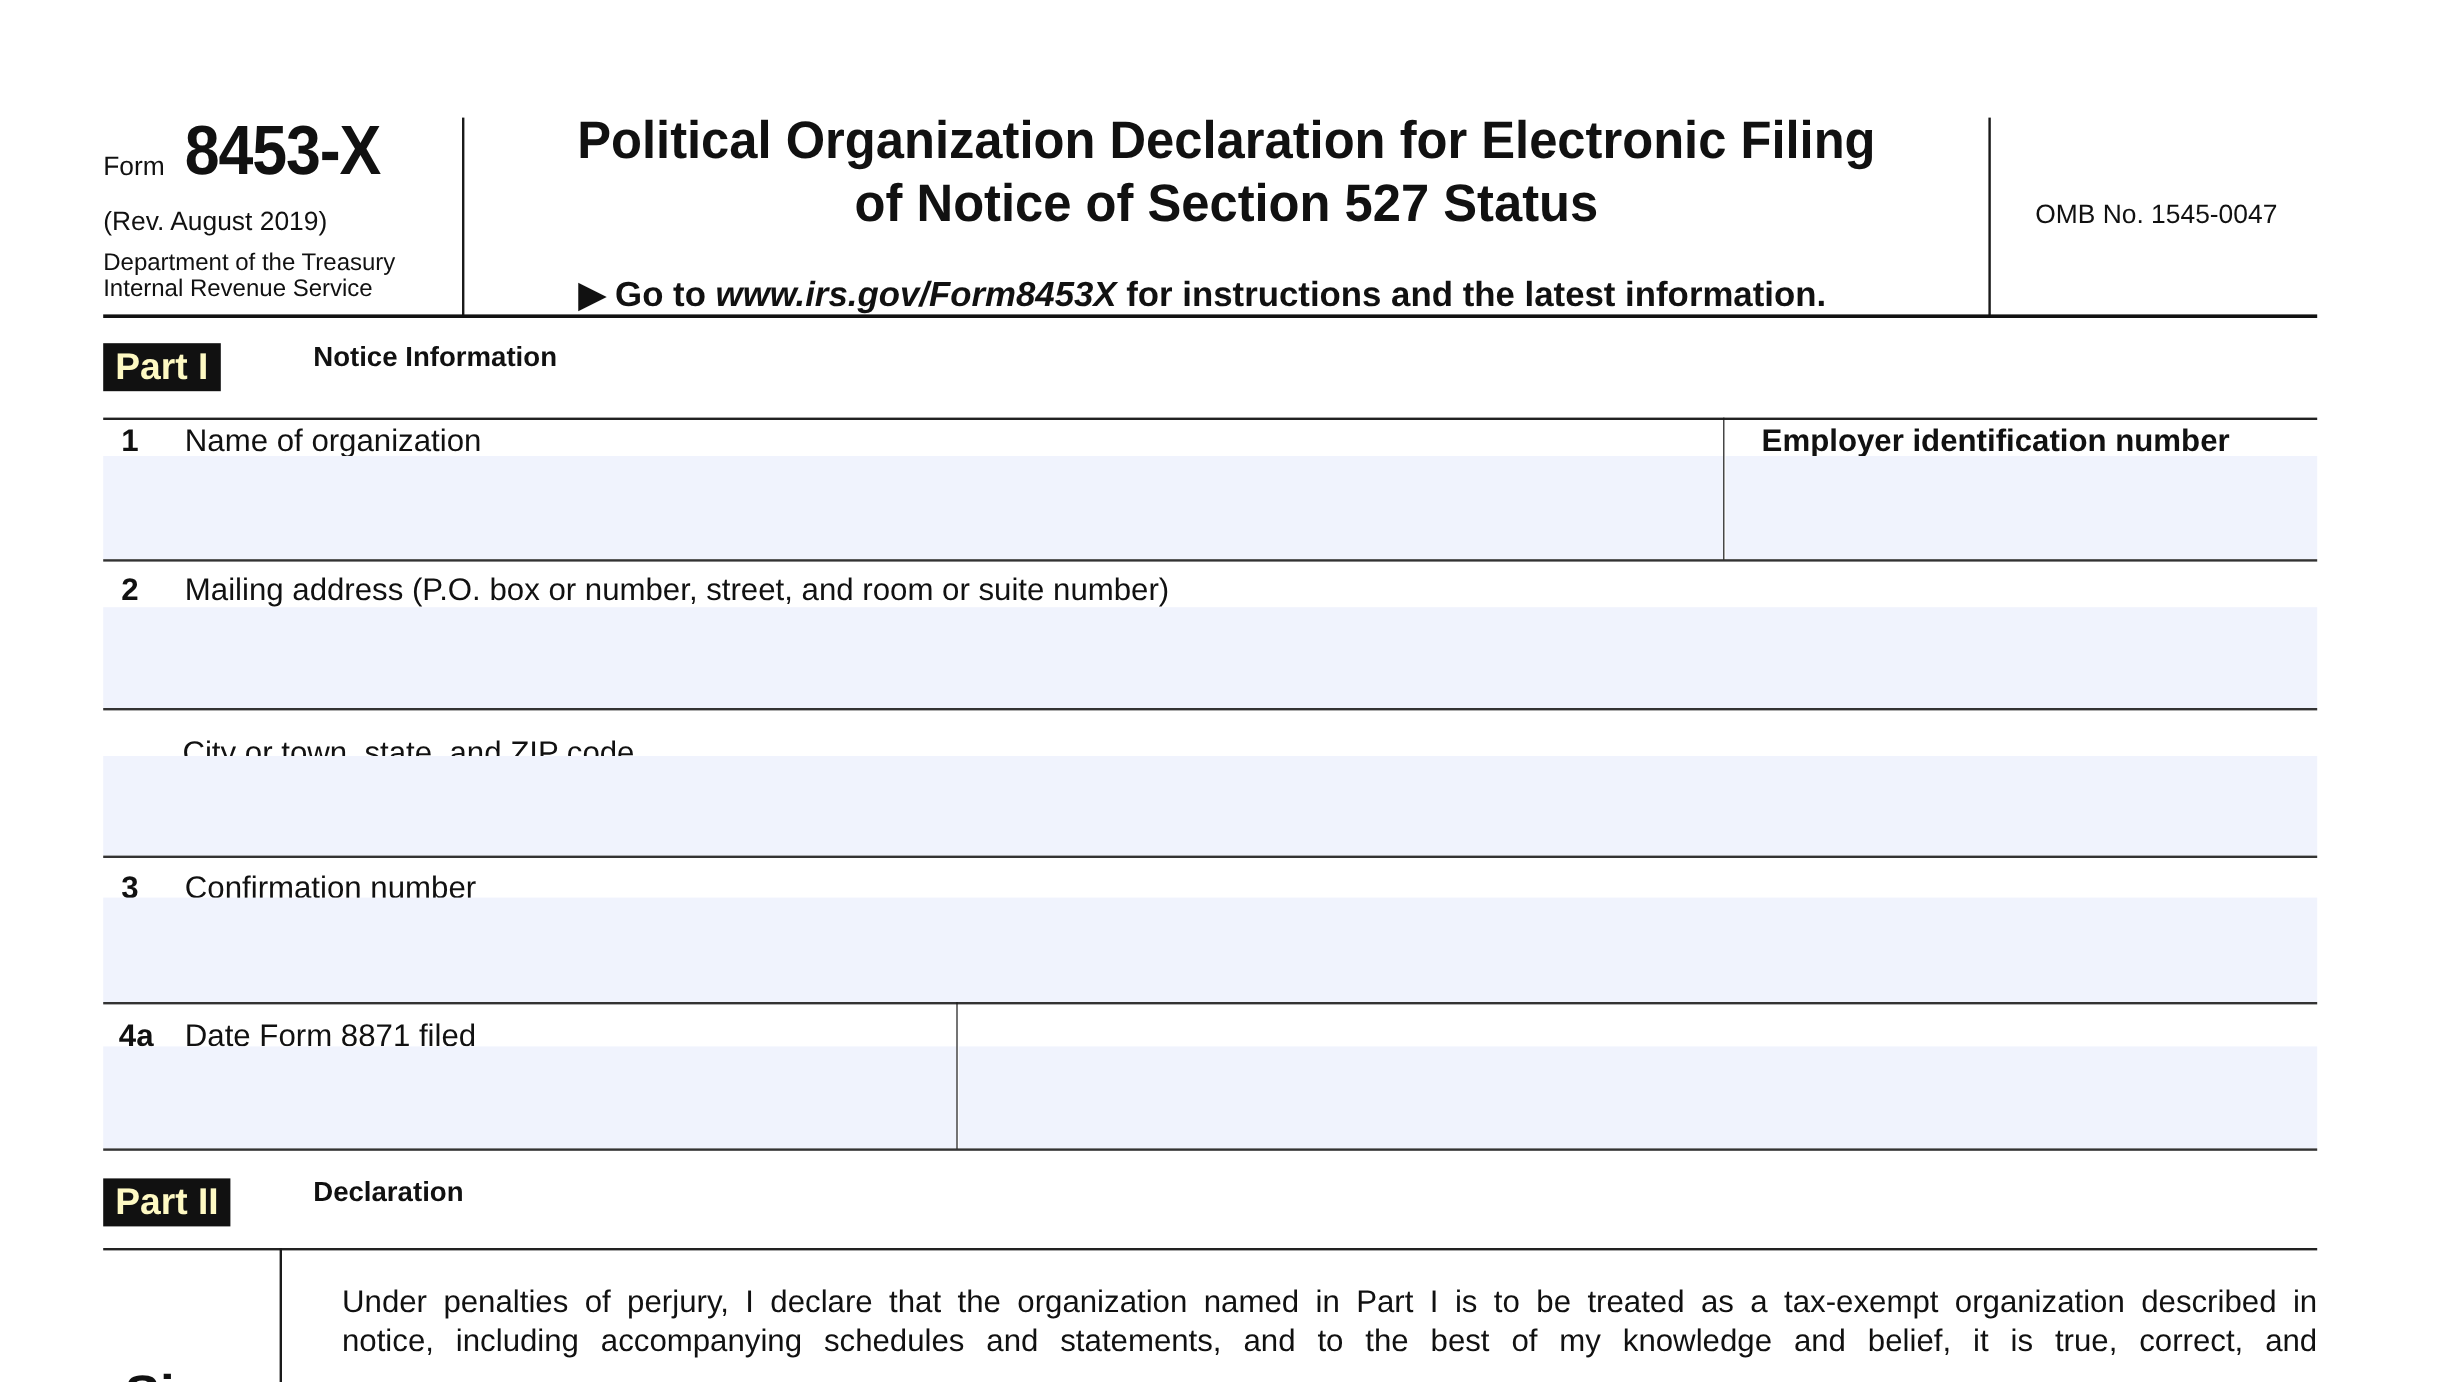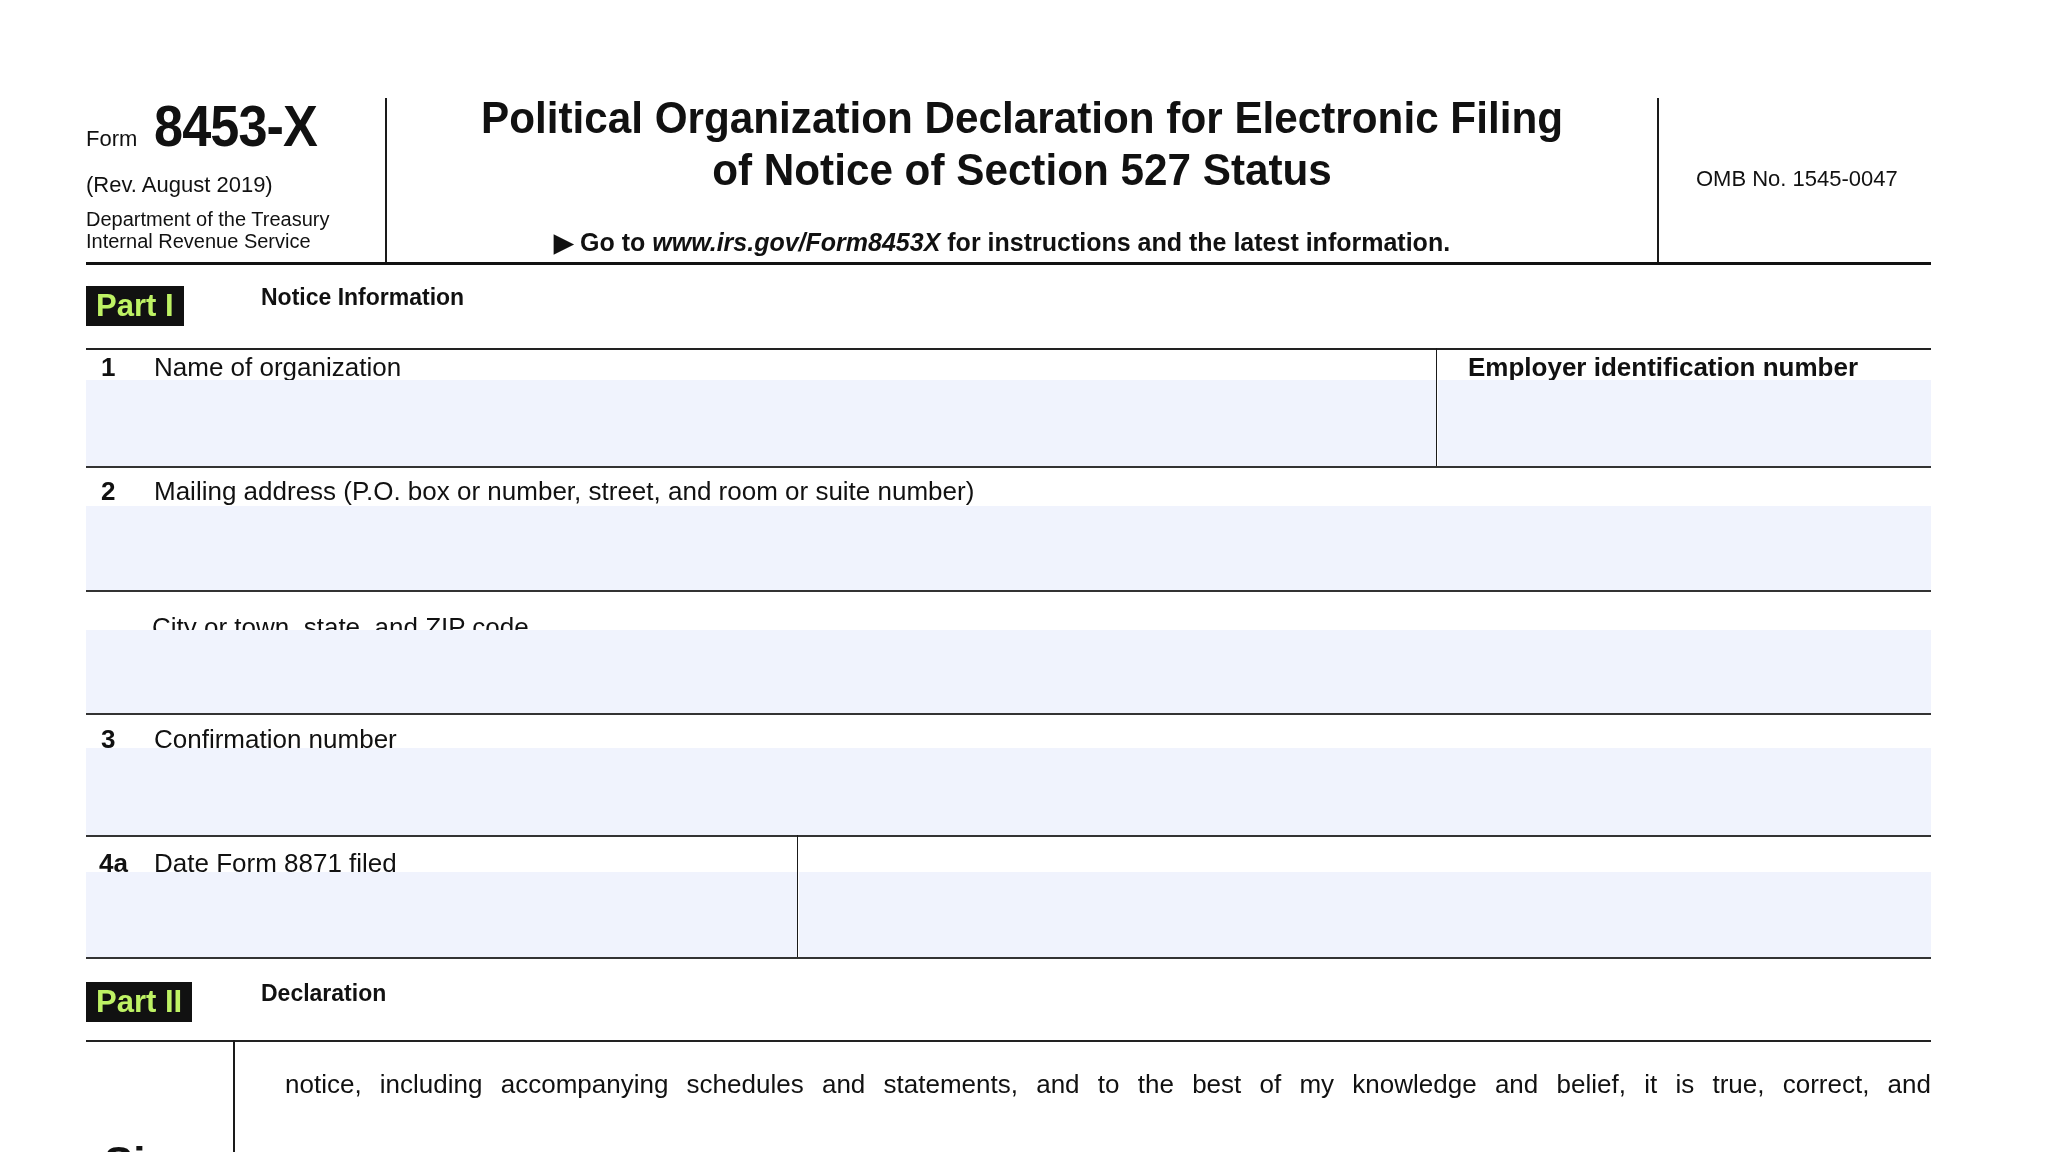--- a/index.html
+++ b/index.html
@@ -13,26 +13,26 @@
   .hline { position: absolute; background: #222; height: 2px; left: 86px; width: 1845px; }
   .hline.thin { height: 2px; background: #333; }
   .hline.heavy { height: 3px; background: #111; }
 
   
   .form-word { left: 86px; top: 126px; font-size: 22px; }
   .form-num { left: 154px; top: 92px; font-size: 58px; font-weight: bold; letter-spacing: -1px; transform: scaleX(0.9); transform-origin: left; }
   .rev { left: 86px; top: 172px; font-size: 22px; text-align: center; }
   .dept { left: 86px; top: 208px; font-size: 20px; line-height: 22px; }
   .title { left: 387px; width: 1270px; top: 92px; text-align: center; font-size: 44px; font-weight: bold; line-height: 52px; transform: scaleX(0.96); }
-  .goto { left: 387px; width: 1230px; top: 228px; text-align: center; font-size: 25px; font-weight: bold; }
+  .goto { left: 387px; width: 1230px; top: 228px; text-align: center; font-size: 29px; font-weight: bold; }
   .goto i { font-style: italic; }
   .omb { left: 1696px; top: 166px; font-size: 22px; }
 
   
-  .badge { background: #111; color: #bef264; font-weight: bold; font-size: 31px; padding: 2px 10px; line-height: 36px; }
+  .badge { background: #111; color: #fef9c3; font-weight: bold; font-size: 31px; padding: 2px 10px; line-height: 36px; }
   .part-title { font-weight: bold; font-size: 23px; }
 
   
   .lbl { position: absolute; font-size: 26px; }
   .num { position: absolute; font-size: 26px; font-weight: bold; }
   .field { position: absolute; background: #f0f3fd; border: none; outline: none; font-size: 24px; font-family: "Liberation Sans", sans-serif; padding: 0 12px; box-sizing: border-box; }
 
   .decl { left: 285px; width: 1646px; top: 1068px; font-size: 26px; line-height: 33px; text-align: justify; text-align-last: justify; }
   .sign { left: 104px; top: 1138px; font-size: 44px; font-weight: bold; }
 </style>
@@ -103,14 +103,15 @@
 <div class="hline thin" style="top:957px;"></div>
 
 <div class="abs badge" style="left:86px; top:982px;">Part II</div>
 <div class="abs part-title" style="left:261px; top:980px;">Declaration</div>
 
 <div class="hline" style="top:1040px;"></div>
 <div class="vline" style="left:233px; top:1040px; height:112px;"></div>
 <div class="abs sign">Sign</div>
 
 <div class="abs decl">
+  <div>Under penalties of perjury, I declare that the organization named in Part I is to be treated as a tax-exempt organization  described in</div>
   <div>notice, including accompanying schedules and statements, and to the best of my knowledge and belief,  it is true, correct, and</div>
 </div>
 
 </body></html>

